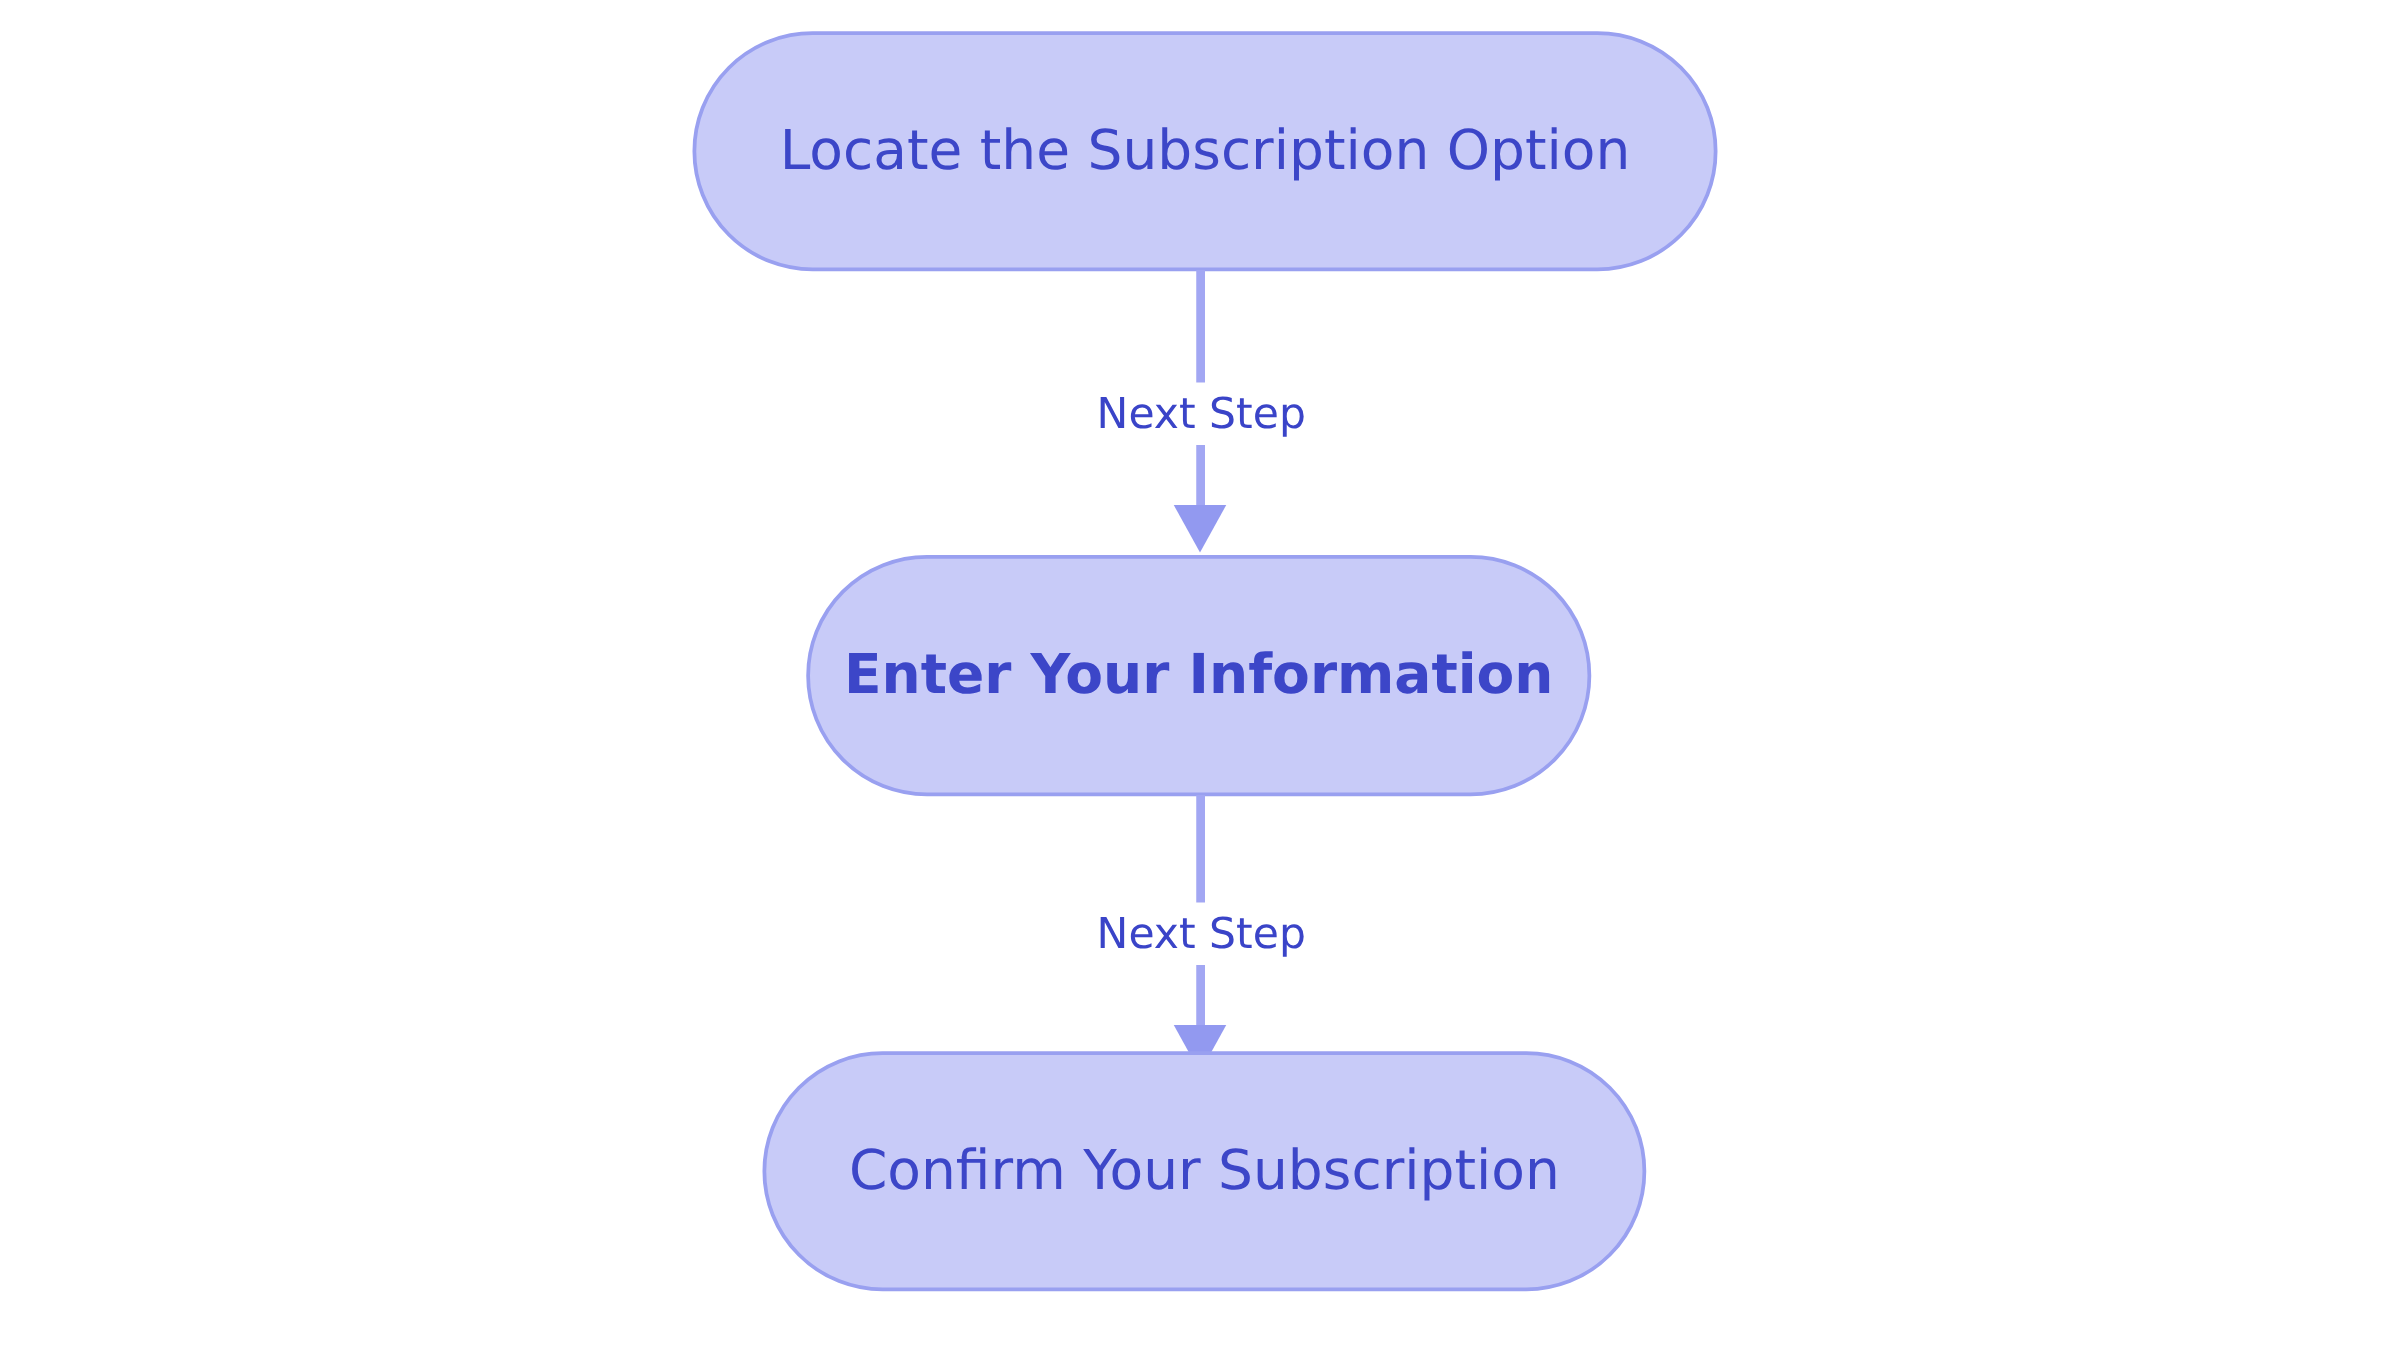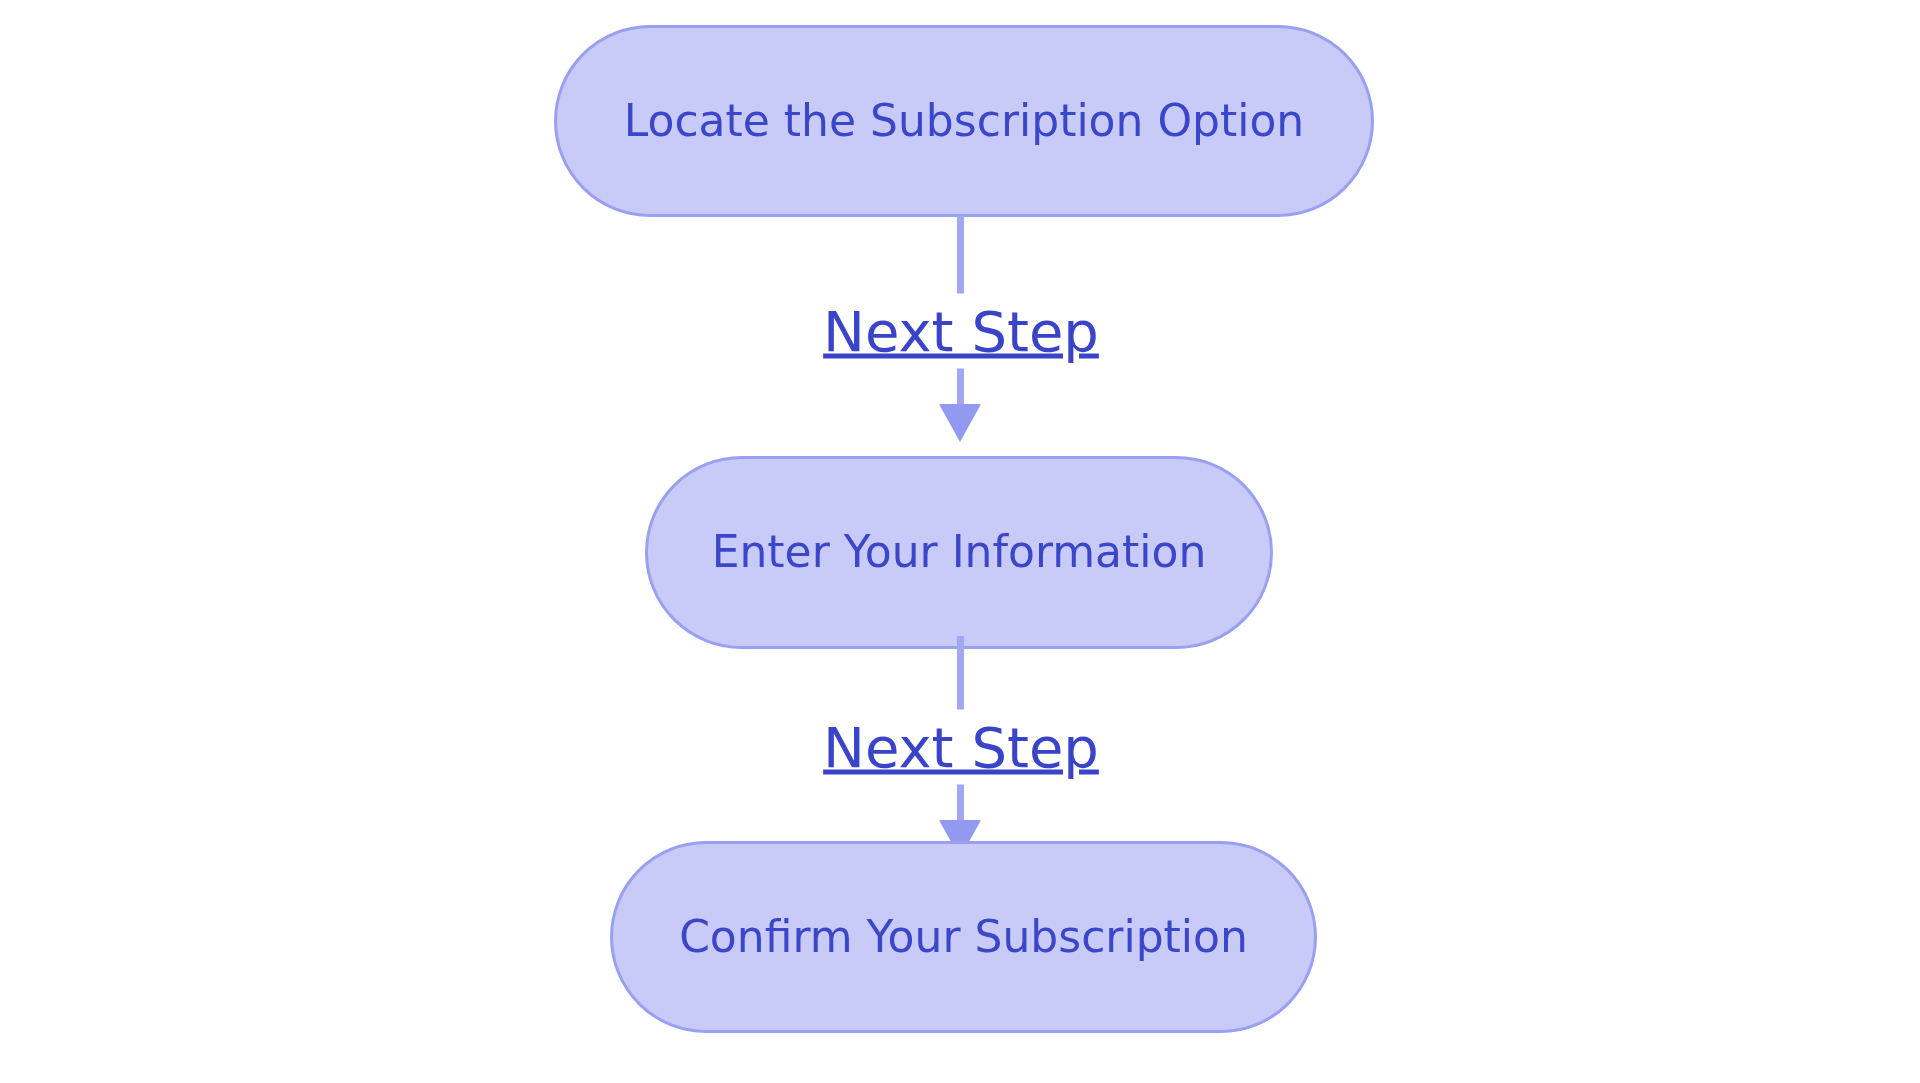--- a/index.html
+++ b/index.html
@@ -32,21 +32,21 @@
     display: flex;
     align-items: center;
     justify-content: center;
     color: var(--node-text);
     font-size: 44px;
     line-height: 1.1;
     white-space: nowrap;
     text-align: center;
   }
   .node-1 { left: 554px; top: 25px;  width: 820px; height: 192px; }
-  .node-2 { left: 645px; top: 456px; width: 628px; height: 193px; }
+  .node-2 { left: 645px; top: 444px; width: 628px; height: 193px; font-weight: bold; }
   .node-3 { left: 610px; top: 841px; width: 707px; height: 192px; }
 
   .edge-line {
     position: absolute;
     left: 957px;
     width: 7px;
     background: var(--edge-line);
   }
   .edge-line-1 { top: 216px; height: 190px; }
   .edge-line-2 { top: 636px; height: 188px; }
@@ -61,24 +61,23 @@
   }
   .edge-arrowhead-1 { top: 404px; }
   .edge-arrowhead-2 { top: 820px; }
 
   .edge-label {
     position: absolute;
     left: 961px;
     transform: translate(-50%, -50%);
     background: var(--edge-label-bg);
     color: var(--edge-label-text);
-    font-size: 56px;
+    font-size: 34px;
     padding: 5px 12px;
     white-space: nowrap;
-    text-decoration: underline;
   }
   .edge-label-1 { top: 331px; }
   .edge-label-2 { top: 747px; }
 </style>
 </head>
 <body>
 
 <div class="canvas">
 
   <div class="node node-1">

